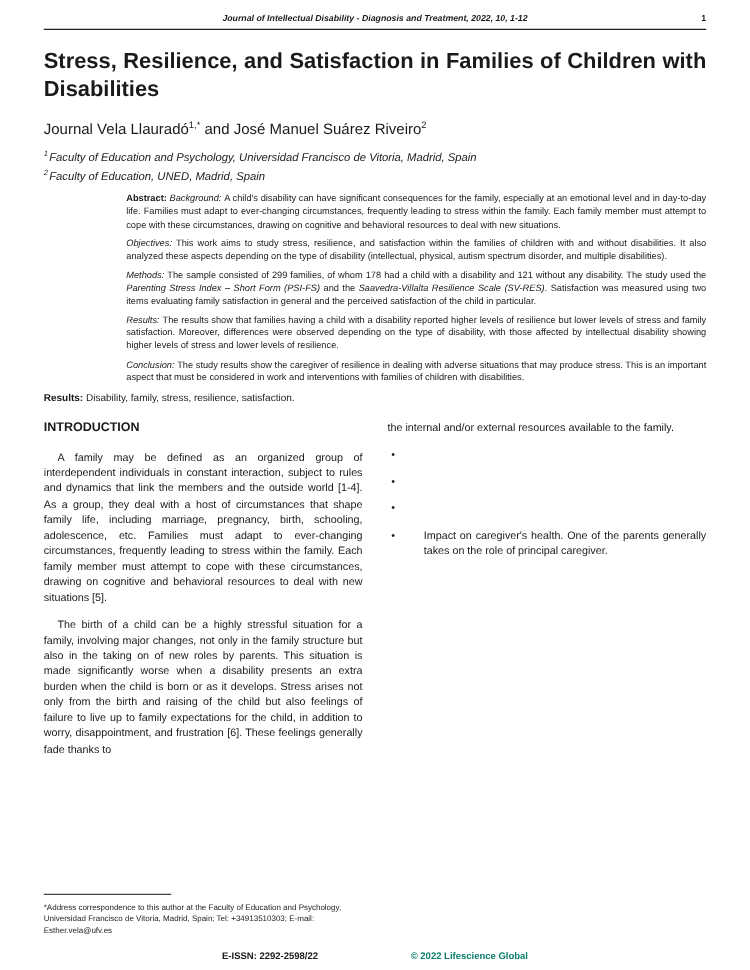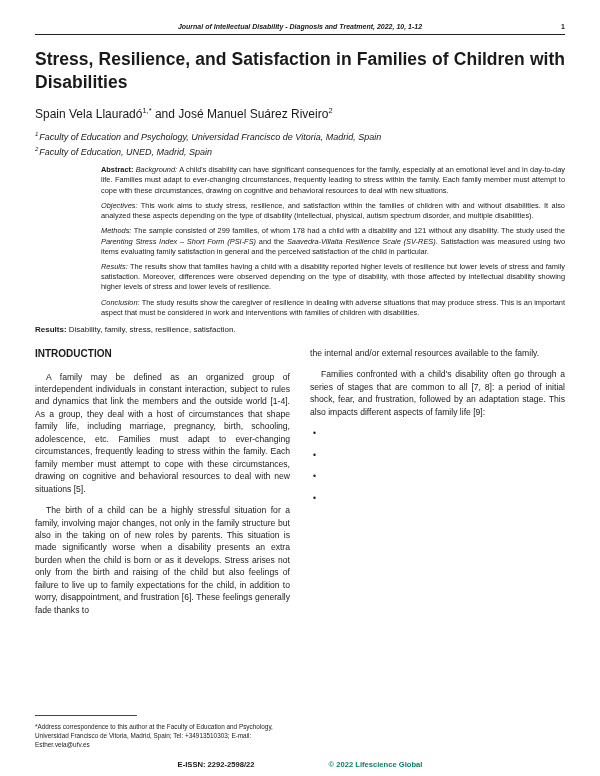--- a/index.html
+++ b/index.html
@@ -1,19 +1,19 @@
 <!DOCTYPE html>
 <html><head>
 <meta charset="utf-8">
 <style>
   html, body { margin: 0; padding: 0; background: #ffffff; }
   .page {
     width: 600px; height: 776px; box-sizing: border-box;
     background: #ffffff; color: #1a1a1a; position: relative; overflow: hidden;
-    padding: 23px 35px 0; font-family: "Liberation Sans", sans-serif;
+    padding: 12px 35px 0; font-family: "Liberation Sans", sans-serif;
   }
   .header-line {
     position: relative; text-align: center; font-size: 7px; font-weight: bold;
     font-style: italic; padding-bottom: 4px; border-bottom: 1px solid #222;
   }
   .page-num { position: absolute; right: 0; top: 0; font-style: normal; }
   h1.title { font-size: 17.5px; line-height: 1.32; font-weight: bold; text-align: justify; margin: 13px 0 0; }
   .authors { font-size: 12px; margin: 13px 0 0; }
   .authors sup { font-size: 7.5px; line-height: 0; }
   .affiliations { margin-top: 11px; font-style: italic; font-size: 9px; }
@@ -44,21 +44,21 @@
 
 <div class="page">
 
   <div class="header-line">
     <span>Journal of Intellectual Disability - Diagnosis and Treatment, 2022, 10, 1-12</span>
     <span class="page-num">1</span>
   </div>
 
   <h1 class="title">Stress, Resilience, and Satisfaction in Families of Children with Disabilities</h1>
 
-  <p class="authors"><span>Spain Vela Llauradó</span><sup>1,*</sup><span> and </span><span>José Manuel Suárez Riveiro</span><sup>2</sup></p>
+  <p class="authors"><span>Journal Vela Llauradó</span><sup>1,*</sup><span> and </span><span>José Manuel Suárez Riveiro</span><sup>2</sup></p>
 
   <div class="affiliations">
     <p class="affil"><sup>1</sup><span>Faculty of Education and Psychology, Universidad Francisco de Vitoria, Madrid, Spain</span></p>
     <p class="affil"><sup>2</sup><span>Faculty of Education, UNED, Madrid, Spain</span></p>
   </div>
 
   <div class="abstract">
     <p><b>Abstract: </b><i>Background: </i><span>A child's disability can have significant consequences for the family, especially at an emotional level and in day-to-day life. Families must adapt to ever-changing circumstances, frequently leading to stress within the family. Each family member must attempt to cope with these circumstances, drawing on cognitive and behavioral resources to deal with new situations.</span></p>
     <p><i>Objectives: </i><span>This work aims to study stress, resilience, and satisfaction within the families of children with and without disabilities. It also analyzed these aspects depending on the type of disability (intellectual, physical, autism spectrum disorder, and multiple disabilities).</span></p>
     <p><i>Methods: </i><span>The sample consisted of 299 families, of whom 178 had a child with a disability and 121 without any disability. The study used the </span><i>Parenting Stress Index – Short Form (PSI-FS)</i><span> and the </span><i>Saavedra-Villalta Resilience Scale (SV-RES)</i><span>. Satisfaction was measured using two items evaluating family satisfaction in general and the perceived satisfaction of the child in particular.</span></p>
@@ -69,32 +69,32 @@
   <p class="keywords"><b>Results: </b><span>Disability, family, stress, resilience, satisfaction.</span></p>
 
   <div class="columns">
     <div class="col">
       <h2 class="section">INTRODUCTION</h2>
       <p class="indent">A family may be defined as an organized group of interdependent individuals in constant interaction, subject to rules and dynamics that link the members and the outside world [1-4]. As a group, they deal with a host of circumstances that shape family life, including marriage, pregnancy, birth, schooling, adolescence, etc. Families must adapt to ever-changing circumstances, frequently leading to stress within the family. Each family member must attempt to cope with these circumstances, drawing on cognitive and behavioral resources to deal with new situations [5].</p>
       <p class="indent">The birth of a child can be a highly stressful situation for a family, involving major changes, not only in the family structure but also in the taking on of new roles by parents. This situation is made significantly worse when a disability presents an extra burden when the child is born or as it develops. Stress arises not only from the birth and raising of the child but also feelings of failure to live up to family expectations for the child, in addition to worry, disappointment, and frustration [6]. These feelings generally fade thanks to</p>
     </div>
     <div class="col">
       <p>the internal and/or external resources available to the family.</p>
-      <p class="indent">Families confronted with a child's disability often go through a series of stages that are common to all [7, 8]: a period of initial shock, fear, and frustration, followed by an adaptation stage. This also impacts different aspects of family life [9]:</p>
       <div class="bullet">
           <span class="b-char">•</span>
         </div>
       <div class="bullet">
           <span class="b-char">•</span>
         </div>
       <div class="bullet">
           <span class="b-char">•</span>
         </div>
       <div class="bullet">
           <span class="b-char">•</span>
+          <p>Impact on caregiver's health. One of the parents generally takes on the role of principal caregiver.</p>
         </div>
     </div>
   </div>
 
   <div class="footnote">
     <hr class="fn-rule">
     <p><span>*Address correspondence to this author at the Faculty of Education and Psychology, Universidad Francisco de Vitoria, Madrid, Spain; Tel: +34913510303; E-mail: </span><a href="#">Esther.vela@ufv.es</a></p>
   </div>
 
   <div class="footer">

